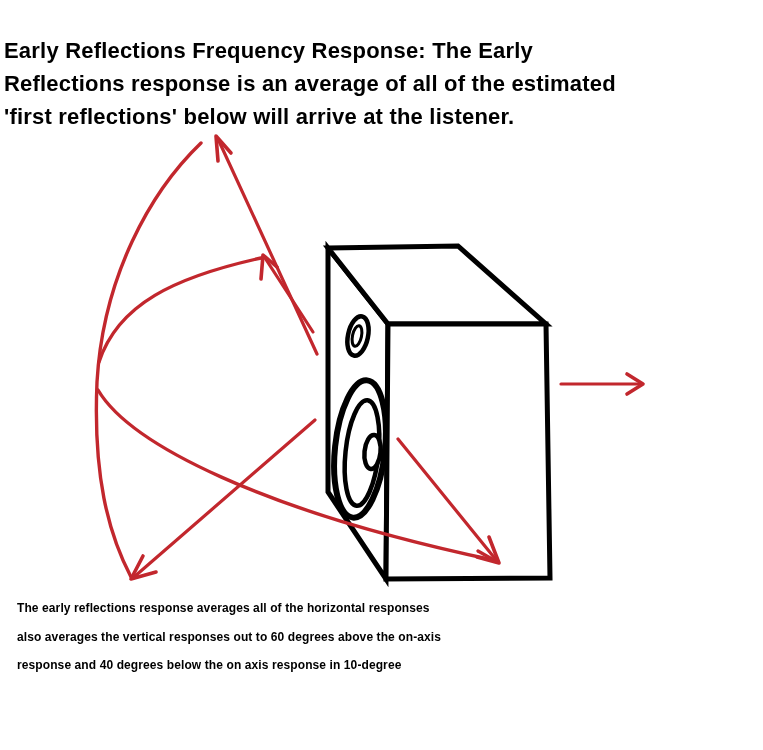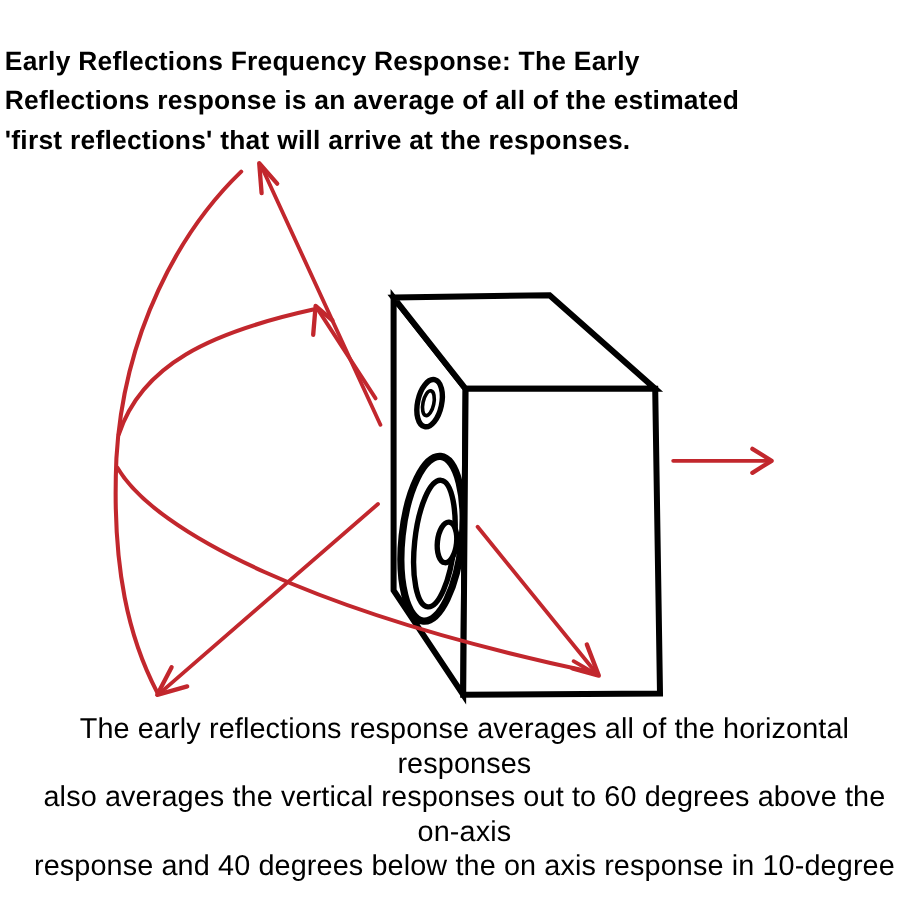--- a/index.html
+++ b/index.html
@@ -26,25 +26,24 @@
     line-height: 33px;
     font-weight: bold;
     letter-spacing: 0.2px;
   }
   .desc-block {
     position: absolute;
     top: 562px;
     left: 17px;
     width: 740px;
     color: var(--text-black, #000);
-    font-size: 24px;
+    font-size: 12px;
     line-height: 28.6px;
-    font-weight: normal;
+    font-weight: bold;
     letter-spacing: 0.1px;
-    text-align: center;
   }
   .diagram-svg {
     position: absolute;
     top: 0;
     left: 0;
   }
   .black-face {
     stroke: var(--line-black, #000);
     stroke-width: 5;
     fill: #ffffff;
@@ -87,21 +86,21 @@
   }
 </style>
 </head>
 <body>
 
 <div class="stage">
 
   <div class="title-block">
     <div>Early Reflections Frequency Response: The Early</div>
     <div>Reflections response is an average of all of the estimated</div>
-    <div>'first reflections' that will arrive at the responses.</div>
+    <div>'first reflections' below will arrive at the listener.</div>
   </div>
 
   <svg class="diagram-svg" width="763" height="750" viewBox="0 0 763 750">
 
     <g>
       <path class="black-face" d="M 328 216 L 388 292 L 386 547 L 328 460 Z"></path>
       <path class="black-face" d="M 328 216 L 458 214 L 546 292 L 388 292 Z"></path>
       <path class="black-face" d="M 388 292 L 546 292 L 550 546 L 386 547 Z"></path>
     </g>
 

